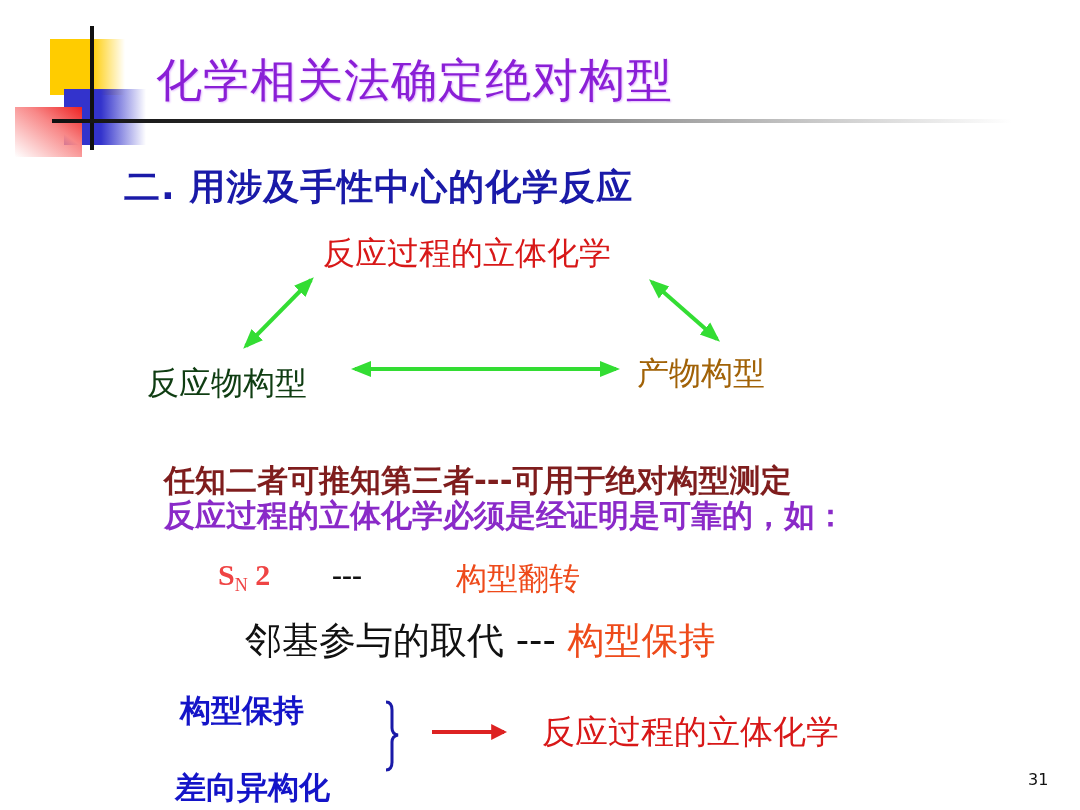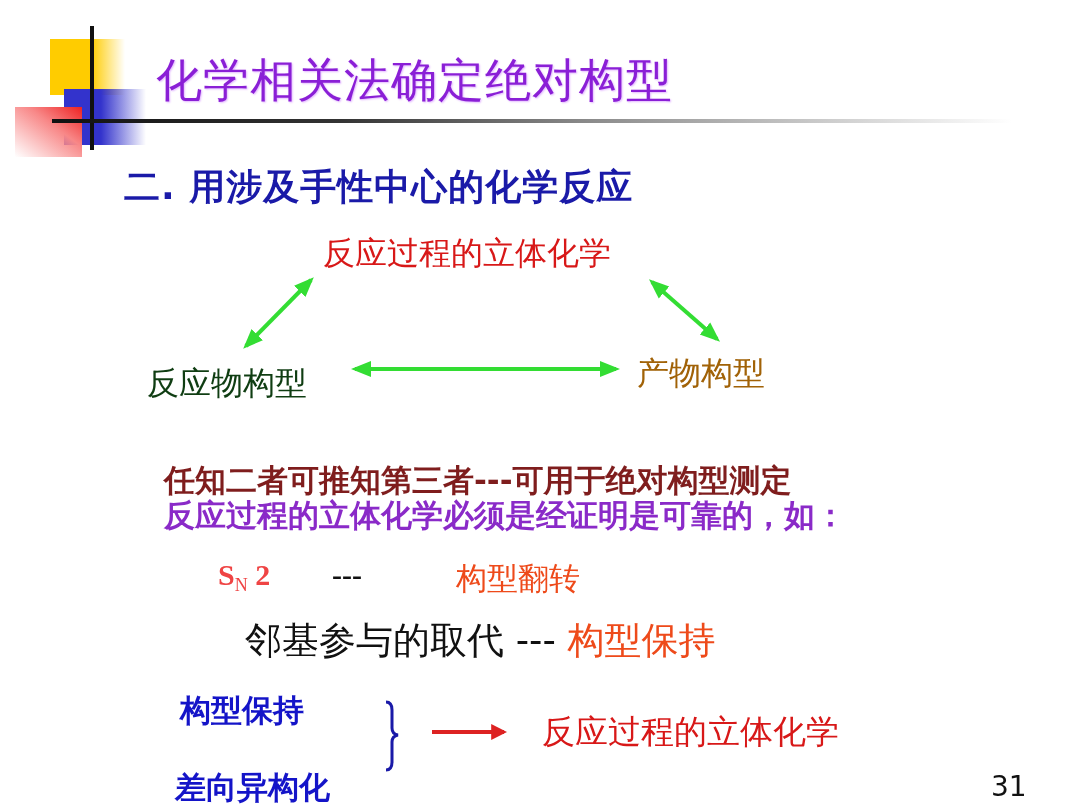--- a/index.html
+++ b/index.html
@@ -99,22 +99,22 @@
     }
     .mutarot {
       left: 175px; top: 742px;
       font-size: 31px; color: #1414c8; font-weight: bold; margin-top: 25px;
     }
     .result {
       left: 542px; top: 710px;
       font-size: 33px; color: #d81818;
     }
     .page-num {
-      left: 991px; top: 770px;
-      font-size: 28px; color: #111111;
+      left: 1028px; top: 770px;
+      font-size: 16px; color: #111111;
       font-family: "DejaVu Sans", sans-serif;
     }
     svg.arrows {
       position: absolute; left: 0; top: 0;
       width: 1080px; height: 810px;
       pointer-events: none;
     }
   </style>
 </head>
 <body>

